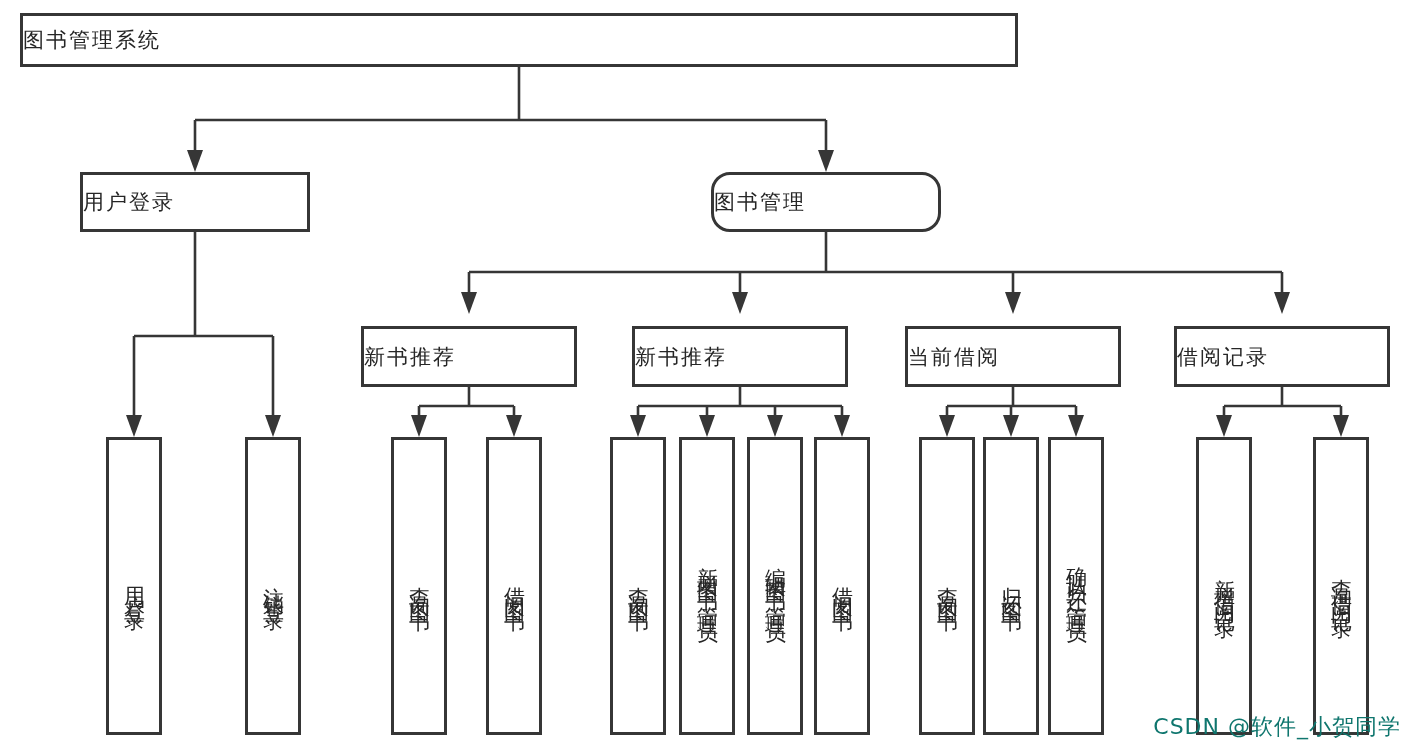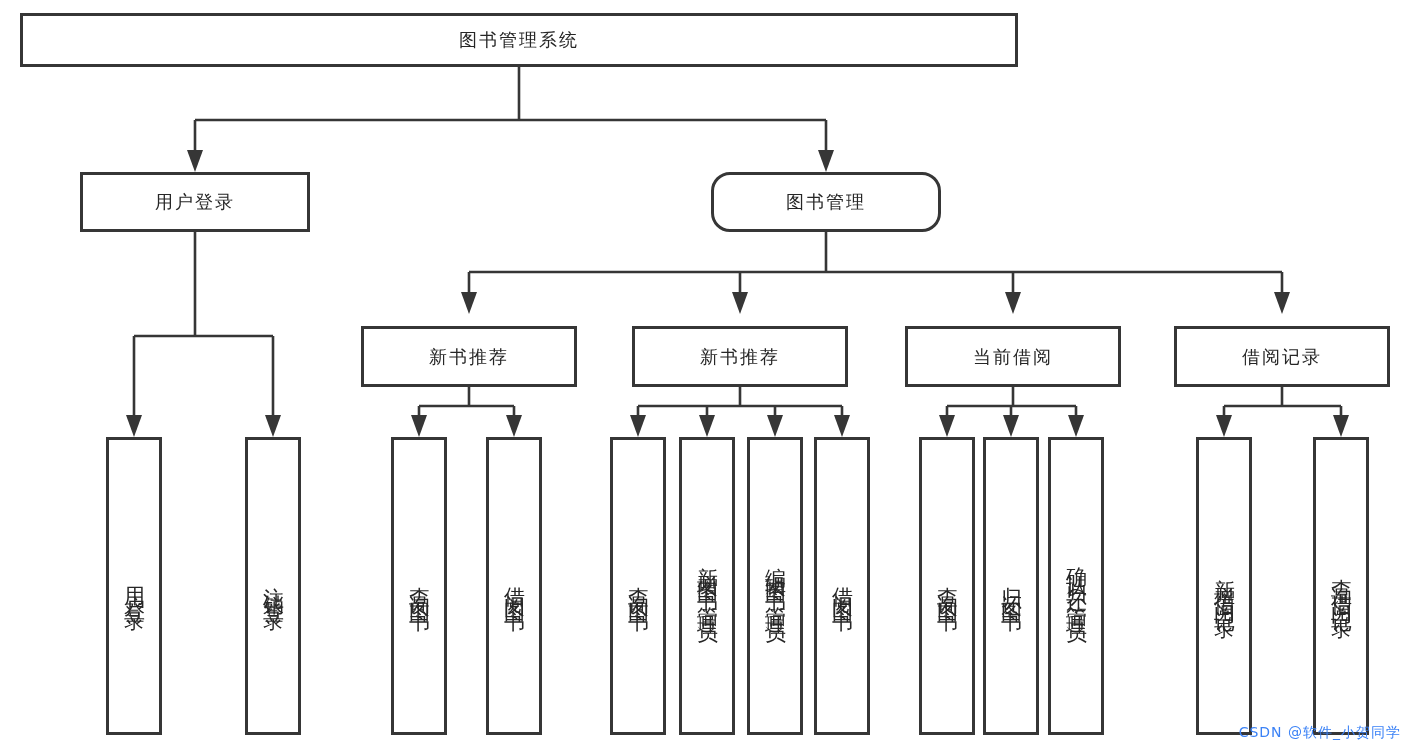--- a/index.html
+++ b/index.html
@@ -23,22 +23,21 @@
     fill: none;
   }
   .connectors polygon { fill: #363636; }
   .box {
     position: absolute;
     box-sizing: border-box;
     border: 3px solid #363636;
     background: #ffffff;
     display: flex;
     align-items: center;
-    justify-content: center;
-    font-size: 18px;
+    font-size: 21px;
     letter-spacing: 2px;
     white-space: nowrap;
   }
   .root-box  { left: 20px;  top: 13px;  width: 998px; height: 54px; }
   .l2-box    { top: 172px; width: 230px; height: 60px; }
   .l3-box    { top: 314px; width: 216px; height: 61px; margin-top: 12px; }
   .leaf {
     position: absolute;
     top: 437px;
     width: 56px;
@@ -55,23 +54,23 @@
     text-orientation: mixed;
     font-size: 21px;
     line-height: 1;
     letter-spacing: 8px;
     white-space: nowrap;
   }
   .watermark {
     position: absolute;
     right: 4px;
     bottom: 5px;
-    font-size: 14px;
+    font-size: 22px;
     letter-spacing: 1px;
-    color: #3b82f6;
+    color: #0f766e;
     white-space: nowrap;
   }
 </style>
 </head>
 <body>
 
 <div class="stage">
 
   <svg class="connectors" viewBox="0 0 1405 747" xmlns="http://www.w3.org/2000/svg">
 

